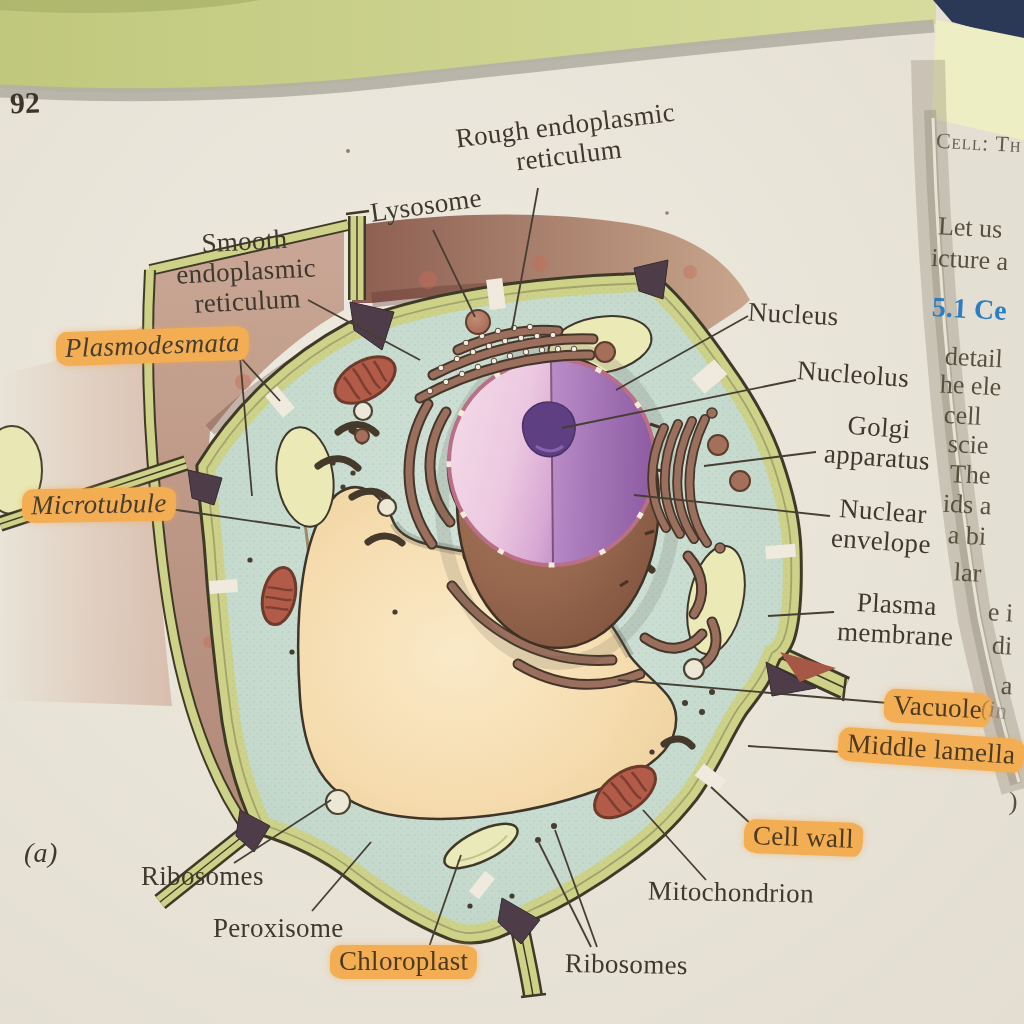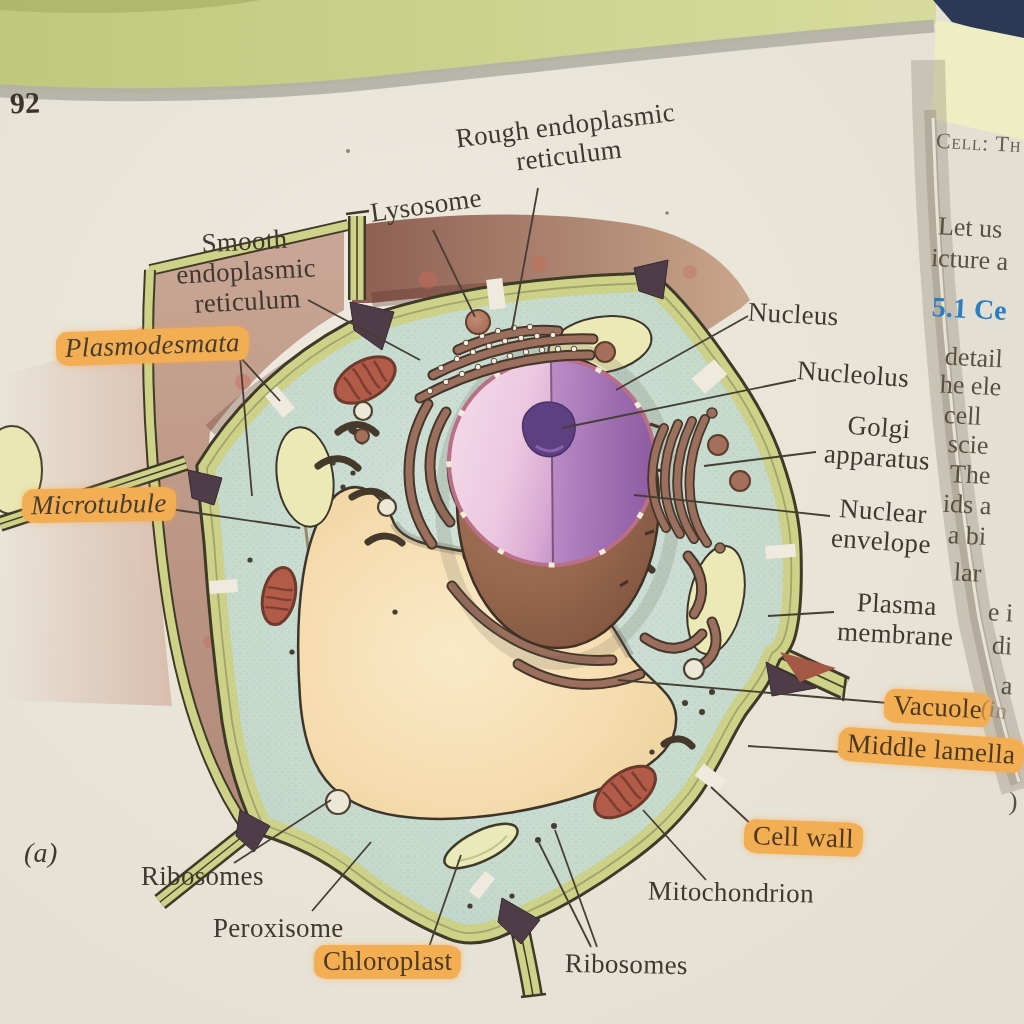--- a/index.html
+++ b/index.html
@@ -22,21 +22,21 @@
   #lbl-nucleolus{left:797px;top:359px;transform:rotate(4deg)}
   #lbl-golgi{left:812px;top:412px;width:132px;transform:rotate(4deg)}
   #lbl-nucenv{left:822px;top:496px;width:120px;transform:rotate(4deg)}
   #lbl-plasmem{left:827px;top:589px;width:138px;transform:rotate(3deg)}
   #lbl-vacuole{left:884px;top:691px;transform:rotate(3deg)}
   #lbl-vacsuf{left:981px;top:697px;font-size:23px;opacity:.5;color:#6b5a3a;transform:rotate(10deg);z-index:6}
   #lbl-midlam{left:838px;top:733px;transform:rotate(4deg);white-space:nowrap}
   #lbl-cellwall{left:744px;top:821px;transform:rotate(2deg)}
   #lbl-mito{left:648px;top:877px;transform:rotate(1deg)}
   #lbl-ribo{left:565px;top:949px;transform:rotate(1deg)}
-  #lbl-chloro{left:314px;top:945px}
+  #lbl-chloro{left:330px;top:945px}
   #lbl-cyto{left:213px;top:913px}
   #lbl-perox{left:141px;top:861px}
   #fig-a{left:24px;top:837px;font-style:italic;font-size:28px}
   #page-num{position:absolute;left:10px;top:86px;z-index:5;font-weight:bold;
             font-size:30px;color:#3a342c;transform:rotate(-2deg)}
   .rp{position:absolute;z-index:4;font-size:26px;color:#57503f;transform:rotate(3deg);white-space:nowrap}
   #rp-h{left:936px;top:130px;font-variant:small-caps;font-size:22px;color:#635c4e;letter-spacing:1px}
   #rp-0{left:938px;top:213px}#rp-1{left:931px;top:245px}
   #rp-2{left:932px;top:293px;color:#2b7ec2;font-weight:bold;font-size:28px}
   #rp-3{left:945px;top:343px}#rp-4{left:940px;top:371px}#rp-5{left:944px;top:401px}

